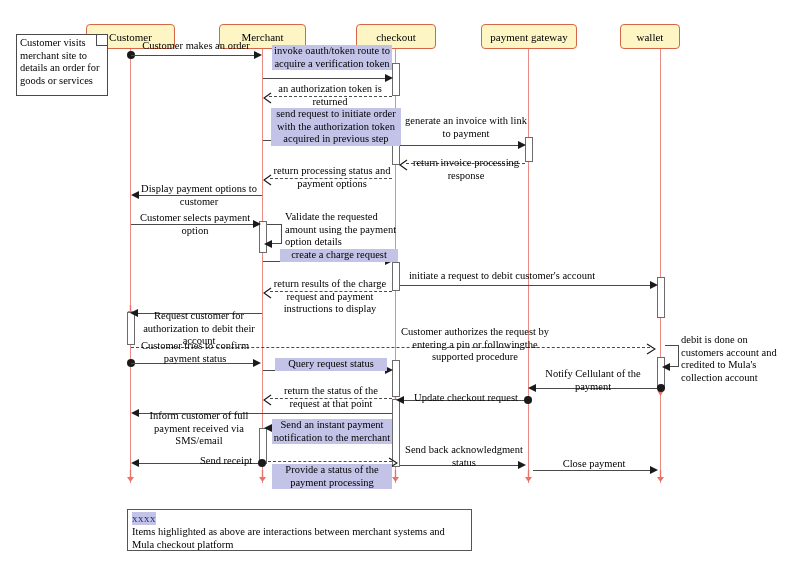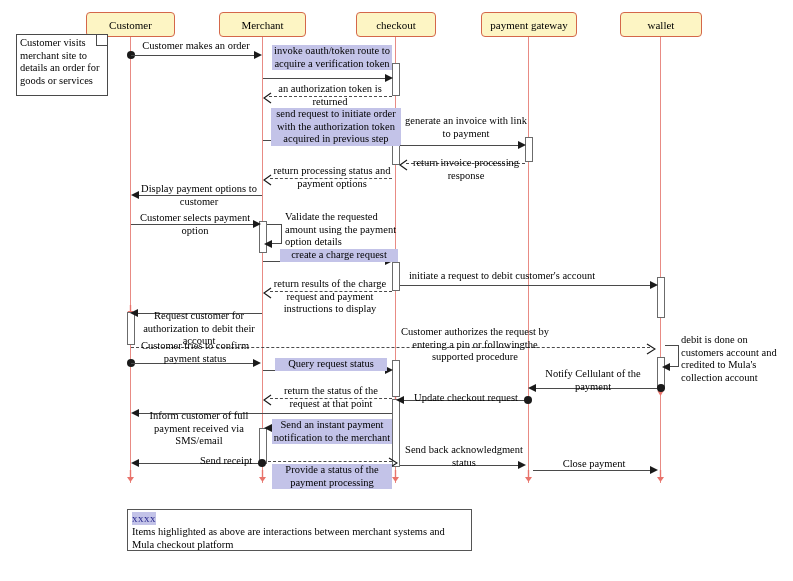--- a/index.html
+++ b/index.html
@@ -1,18 +1,18 @@
 <!DOCTYPE html>
 <html><head>
 <meta charset="utf-8">
 <style>
   html,body{margin:0;padding:0;background:#ffffff;}
   body{font-family:"Liberation Serif", serif;}
   #canvas{position:relative;width:793px;height:581px;overflow:hidden;background:#fff;}
-  .actor-box{position:absolute;box-sizing:border-box;height:25px;border:1.2px solid #d4674a;border-radius:4px;background:#fdf5c4;color:#000;font-size:11px;display:flex;align-items:center;justify-content:center;white-space:nowrap;}
+  .actor-box{position:absolute;box-sizing:border-box;height:25px;border:1.2px solid #d4674a;border-radius:4px;background:#fdf5c4;color:#000;font-size:11px;display:flex;align-items:center;justify-content:center;white-space:nowrap;margin-top:12px;}
   .lifeline{position:absolute;width:1.3px;background:#e88b84;}
   .lifeline-arrow{position:absolute;width:9px;height:12px;}
   .activation{position:absolute;box-sizing:border-box;background:#ffffff;border:1px solid #6b6b6b;}
   .msg-line{position:absolute;height:1.2px;background:#4a4a4a;}
   .msg-line.dashed{height:0;background:none;border-top:1.3px dashed #4a4a4a;}
   .msg-head{position:absolute;width:0;height:0;}
   .msg-head.solid-r{border-top:4.5px solid transparent;border-bottom:4.5px solid transparent;border-left:8px solid #1a1a1a;}
   .msg-head.solid-l{border-top:4.5px solid transparent;border-bottom:4.5px solid transparent;border-right:8px solid #1a1a1a;}
   .msg-dot{position:absolute;width:8px;height:8px;border-radius:50%;background:#1a1a1a;}
   .msg-label{position:absolute;font-size:10.5px;line-height:12.5px;color:#000;text-align:center;white-space:pre-line;}
@@ -73,21 +73,21 @@
   </div>
   <div class="actor-box" style="left:219px;top:12px;width:87px;">
     <span>Merchant</span>
   </div>
   <div class="actor-box" style="left:356px;top:12px;width:80px;">
     <span>checkout</span>
   </div>
   <div class="actor-box" style="left:481px;top:12px;width:96px;">
     <span>payment gateway</span>
   </div>
-  <div class="actor-box" style="left:620px;top:12px;width:82px;">
+  <div class="actor-box" style="left:620px;top:12px;width:60px;">
     <span>wallet</span>
   </div>
 
   <div class="note" style="left:16px;top:34px;width:92px;height:62px;">
     <span class="fold"></span>
     <span>Customer visits merchant site to details an order for goods or services</span>
   </div>
 
   <div class="activation" style="left:392px;top:63px;width:8px;height:33px;"></div>
   <div class="activation" style="left:392px;top:113px;width:8px;height:52px;"></div>

